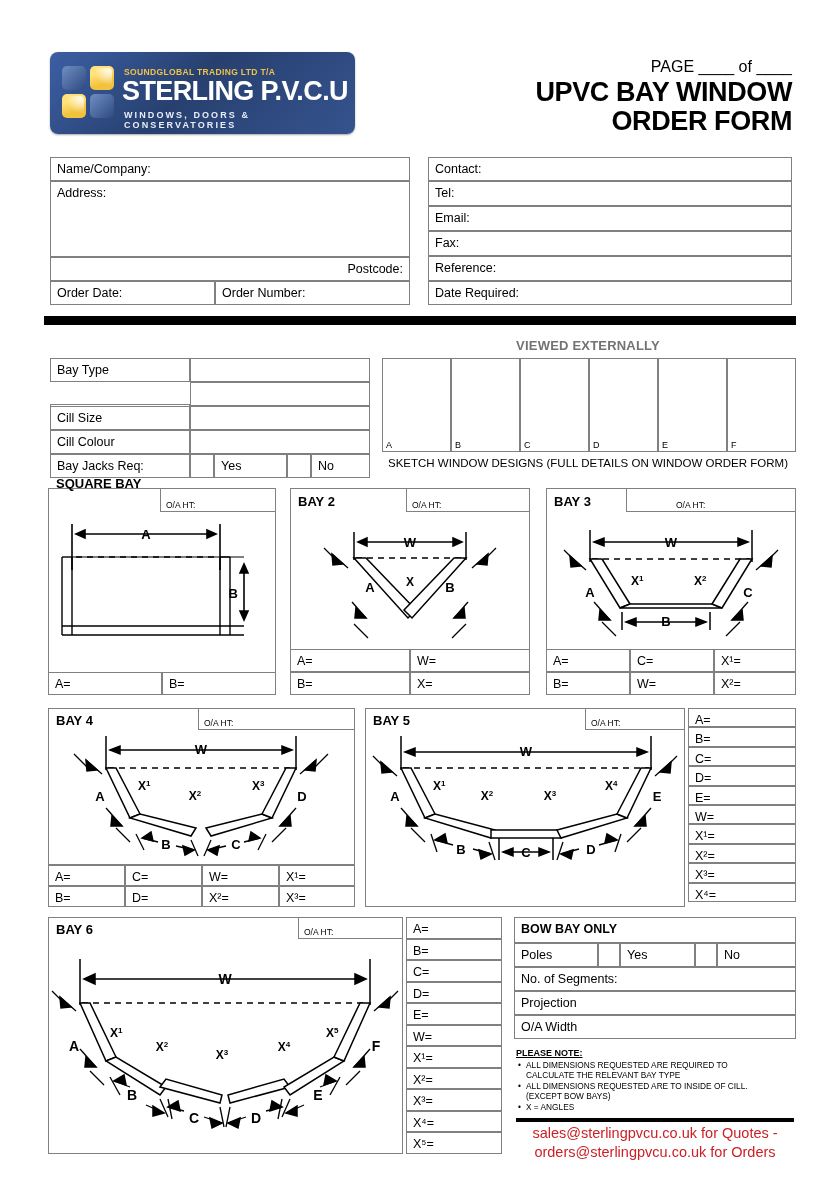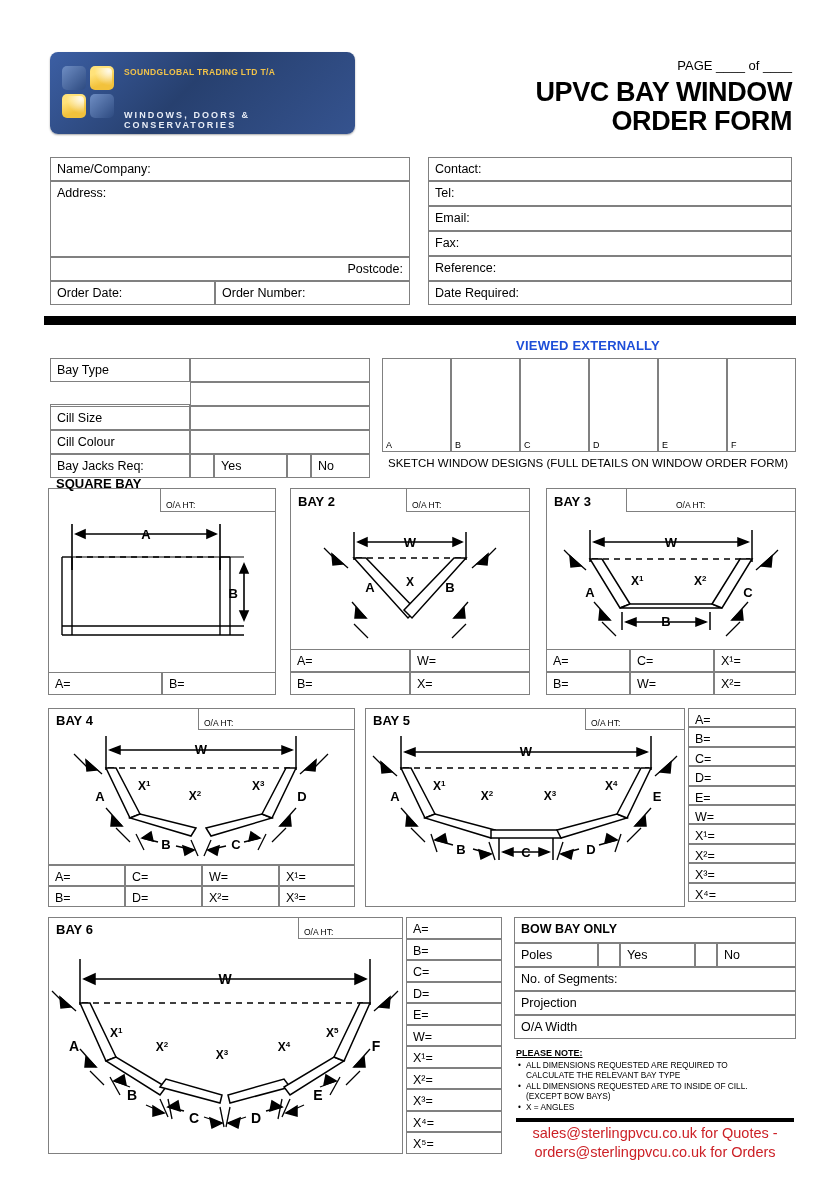--- a/index.html
+++ b/index.html
@@ -34,35 +34,35 @@
     border-radius:4px; background:radial-gradient(circle at 85% 15%, rgba(255,255,255,.85), rgba(255,255,255,0) 60%); }
   .tile.t4 { left:28px; top:28px; background:linear-gradient(135deg,#6f8ec4,#2d4a80); }
 
   .logo-sub1 { position:absolute; left:74px; top:15px; font-size:8.5px; font-weight:bold;
      letter-spacing:.35px; color:#f0c24a; }
   .logo-main { position:absolute; left:72px; top:24px; font-size:27px; font-weight:bold;
      letter-spacing:-.6px; color:#ffffff; }
   .logo-sub2 { position:absolute; left:74px; top:58px; font-size:9px; font-weight:bold;
      letter-spacing:2.1px; color:#e9eef7; }
 
-  .page-of { position:absolute; right:48px; top:58px; font-size:13px; }
+  .page-of { position:absolute; right:48px; top:58px; font-size:16px; }
   .title-wrap { position:absolute; right:48px; top:78px; text-align:right; }
   .title-line { font-size:27px; font-weight:bold; letter-spacing:-.4px; line-height:29px; }
 
   
   .box { position:absolute; border:1.5px solid #808080; background:#fff; }
   .cell { position:absolute; border:1px solid #808080; background:#fff;
     font-size:12.5px; padding:4px 6px; }
   .cell.hd { font-weight:bold; }
 
   
   .sep-bar { position:absolute; left:44px; top:316px; width:752px; height:9px; background:#000; }
 
   .viewed { position:absolute; left:378px; top:338px; width:420px; text-align:center;
-     font-size:13px; font-weight:bold; color:#1d4ed8; letter-spacing:.2px; }
+     font-size:13px; font-weight:bold; color:#737373; letter-spacing:.2px; }
   .sketch-caption { position:absolute; left:378px; top:457px; width:420px; text-align:center;
      font-size:11.5px; }
   .sk-letter { position:absolute; font-size:9px; }
 
   
   .bay-title { position:absolute; font-size:13px; font-weight:bold; }
   .oaht { position:absolute; font-size:8.5px; }
 
   svg { display:block; }
   .note-title { position:absolute; font-size:9px; font-weight:bold; }
@@ -79,20 +79,21 @@
   <div class="header">
 
     <div class="logo-box">
       <div class="logo-tiles">
         <div class="tile t1"></div>
         <div class="tile t2"></div>
         <div class="tile t3"></div>
         <div class="tile t4"></div>
       </div>
       <div class="logo-sub1">SOUNDGLOBAL TRADING LTD T/A</div>
+      <div class="logo-main">STERLING P.V.C.U</div>
       <div class="logo-sub2">WINDOWS, DOORS &amp; CONSERVATORIES</div>
     </div>
 
     <div class="page-of">PAGE ____ of ____</div>
     <div class="title-wrap">
       <div class="title-line">UPVC BAY WINDOW</div>
       <div class="title-line">ORDER FORM</div>
     </div>
   </div>
 

